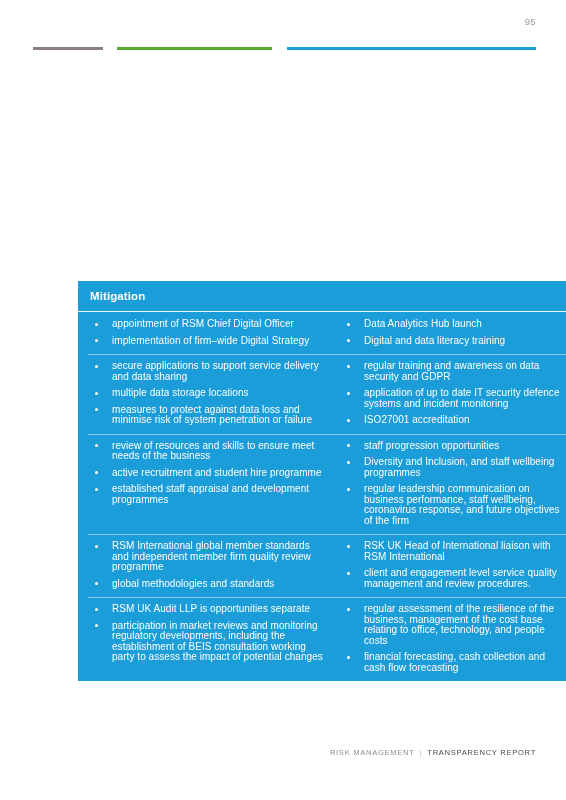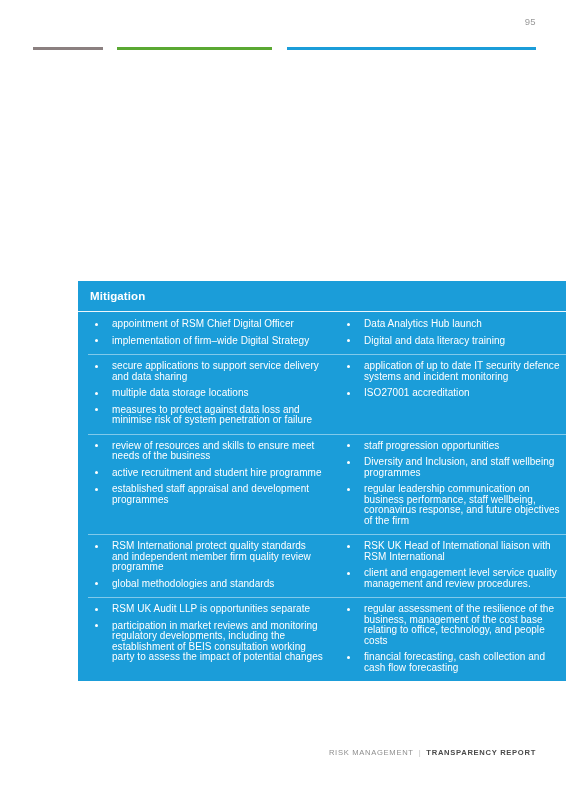--- a/index.html
+++ b/index.html
@@ -119,21 +119,21 @@
     color: #8d8d8d;
     letter-spacing: 0.7px;
     white-space: nowrap;
   }
   .footer .sep {
     color: #c2c2c2;
     margin: 0 5px;
   }
   .footer .strong {
     color: #4a4a4a;
-    font-weight: bold;
+    font-weight: normal;
   }
 </style>
 </head>
 <body>
 
 <div class="top-rules">
   <div class="rule rule-grey"></div>
   <div class="rule rule-green"></div>
   <div class="rule rule-blue"></div>
 </div>
@@ -162,20 +162,21 @@
   <div class="row">
     <div class="col col-left">
       <ul class="bullets">
         <li>secure applications to support service delivery and data sharing</li>
         <li>multiple data storage locations</li>
         <li>measures to protect against data loss and minimise risk of system penetration or failure</li>
       </ul>
     </div>
     <div class="col col-right">
       <ul class="bullets">
+        <li>regular training and awareness on data security and GDPR</li>
         <li>application of up to date IT security defence systems and incident monitoring</li>
         <li>ISO27001 accreditation</li>
       </ul>
     </div>
   </div>
 
   <div class="row">
     <div class="col col-left">
       <ul class="bullets">
         <li>review of resources and skills to ensure meet needs of the business</li>
@@ -188,21 +189,21 @@
         <li>staff progression opportunities</li>
         <li>Diversity and Inclusion, and staff wellbeing programmes</li>
         <li>regular leadership communication on business performance, staff wellbeing, coronavirus response, and future objectives of the firm</li>
       </ul>
     </div>
   </div>
 
   <div class="row">
     <div class="col col-left">
       <ul class="bullets">
-        <li>RSM International protect quality standards and independent member firm quality review programme</li>
+        <li>RSM International global member standards and independent member firm quality review programme</li>
         <li>global methodologies and standards</li>
       </ul>
     </div>
     <div class="col col-right">
       <ul class="bullets">
         <li>RSK UK Head of International liaison with RSM International</li>
         <li>client and engagement level service quality management and review procedures.</li>
       </ul>
     </div>
   </div>

